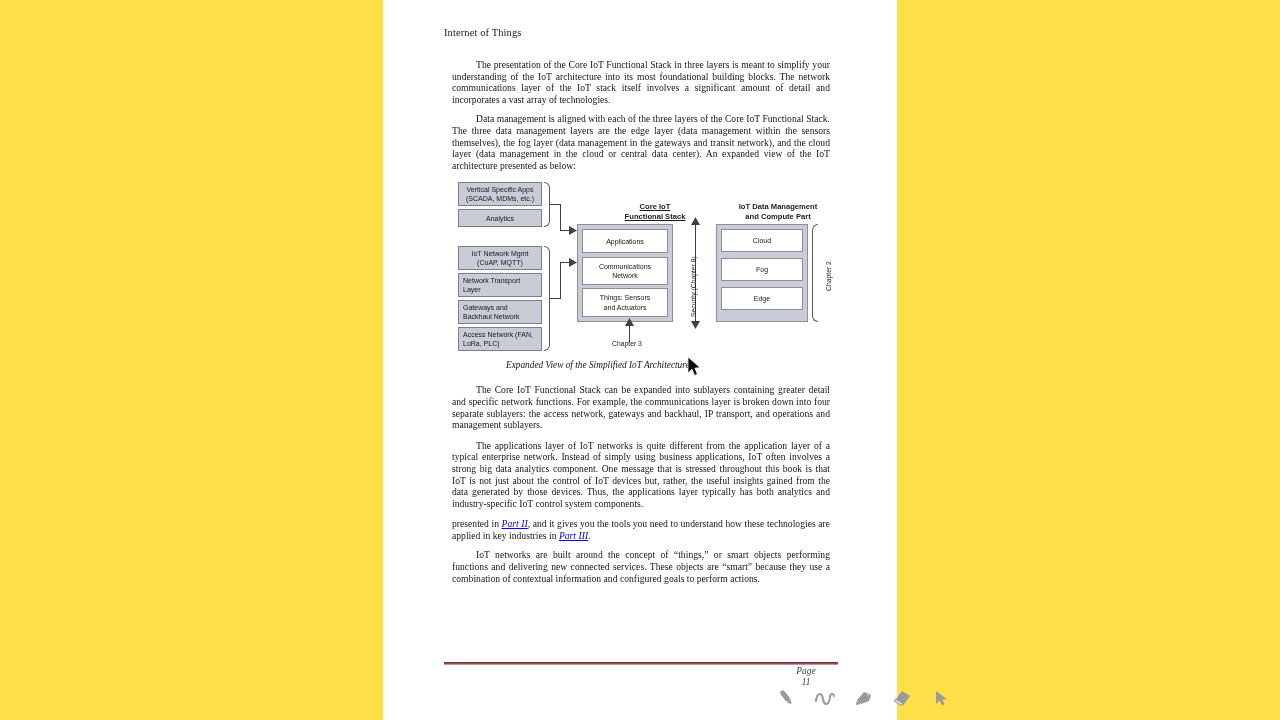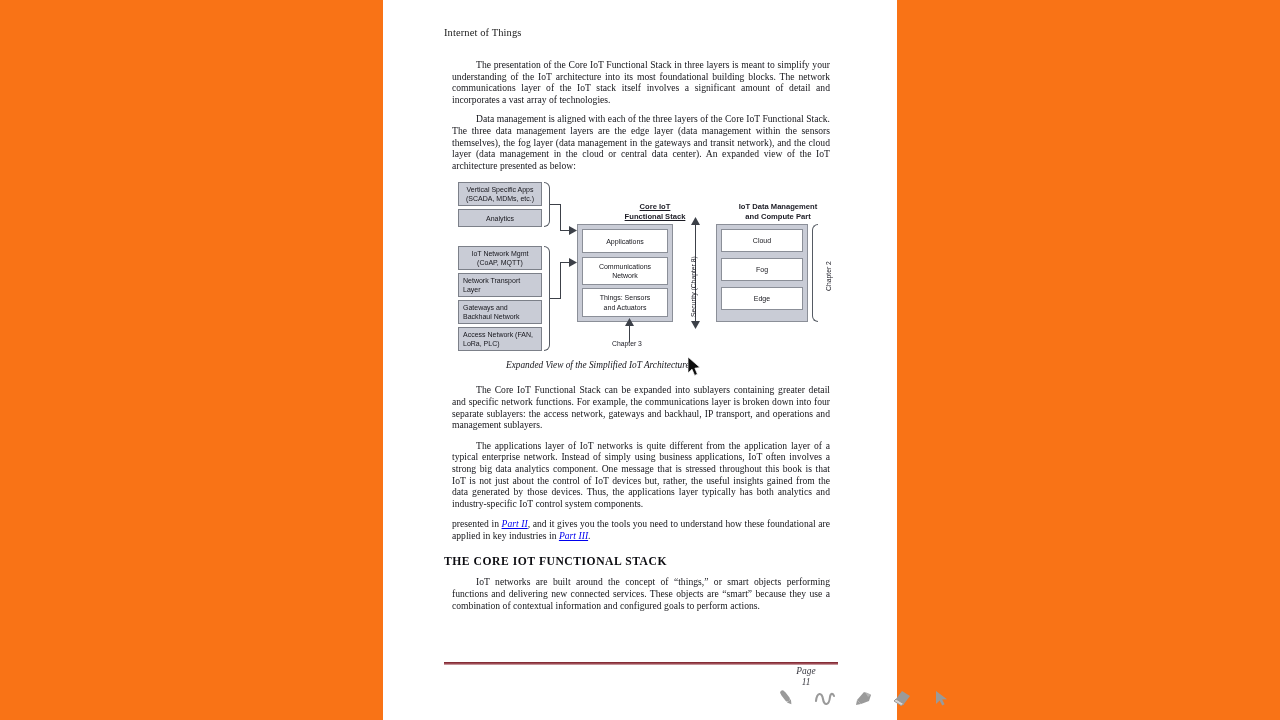--- a/index.html
+++ b/index.html
@@ -7,21 +7,21 @@
     padding: 0;
     background: #000000;
     width: 1280px;
     height: 720px;
     overflow: hidden;
   }
   #viewport {
     position: relative;
     width: 1280px;
     height: 720px;
-    background: #f97316;
+    background: #fde047;
   }
   
   #page {
     position: absolute;
     left: 383px;
     top: 0px;
     width: 514px;
     height: 720px;
     background: #ffffff;
   }
@@ -309,23 +309,22 @@
         <div class="brace-l" style="left:368px; top:45px; width:6px; height:98px; border-radius:7px 0 0 7px;"></div>
         <div class="fig-label vert" style="left:381px; top:112px;">Chapter 2</div>
 
         <div class="fig-caption" style="left:62px; top:181px;">Expanded View of the Simplified IoT Architecture</div>
       </div>
 
       <p class="para" style="margin-top:9px;">The Core IoT Functional Stack can be expanded into sublayers containing greater detail and specific network functions. For example, the communications layer is broken down into four separate sublayers: the access network, gateways and backhaul, IP transport, and operations and management sublayers.</p>
 
       <p class="para gap-top">The applications layer of IoT networks is quite different from the application layer of a typical enterprise network. Instead of simply using business applications, IoT often involves a strong big data analytics component. One message that is stressed throughout this book is that IoT is not just about the control of IoT devices but, rather, the useful insights gained  from the data generated by those devices. Thus, the applications layer typically has both   analytics and industry-specific IoT control system components.</p>
 
-      <p class="para noindent gap-top"><span>presented in </span><a class="lnk" href="#">Part II</a><span>, and it gives you the tools you need to understand how these foundational are applied in key industries in </span><a class="lnk" href="#">Part III</a><span>.</span></p>
-
-      <h2 class="section-head" style="margin-top:14px;">THE CORE IOT FUNCTIONAL STACK</h2>
+      <p class="para noindent gap-top"><span>presented in </span><a class="lnk" href="#">Part II</a><span>, and it gives you the tools you need to understand how these technologies are applied in key industries in </span><a class="lnk" href="#">Part III</a><span>.</span></p>
+
 
       <p class="para" style="margin-top:8px;">IoT networks are built around the concept of “things,” or smart objects performing functions and delivering new connected services. These objects are “smart” because they use a combination of contextual information and configured goals to perform actions.</p>
 
     </div>
 
     <div id="footer-rule"></div>
 
     <div id="page-no">
       <span>Page</span><br>
       <span>11</span>

